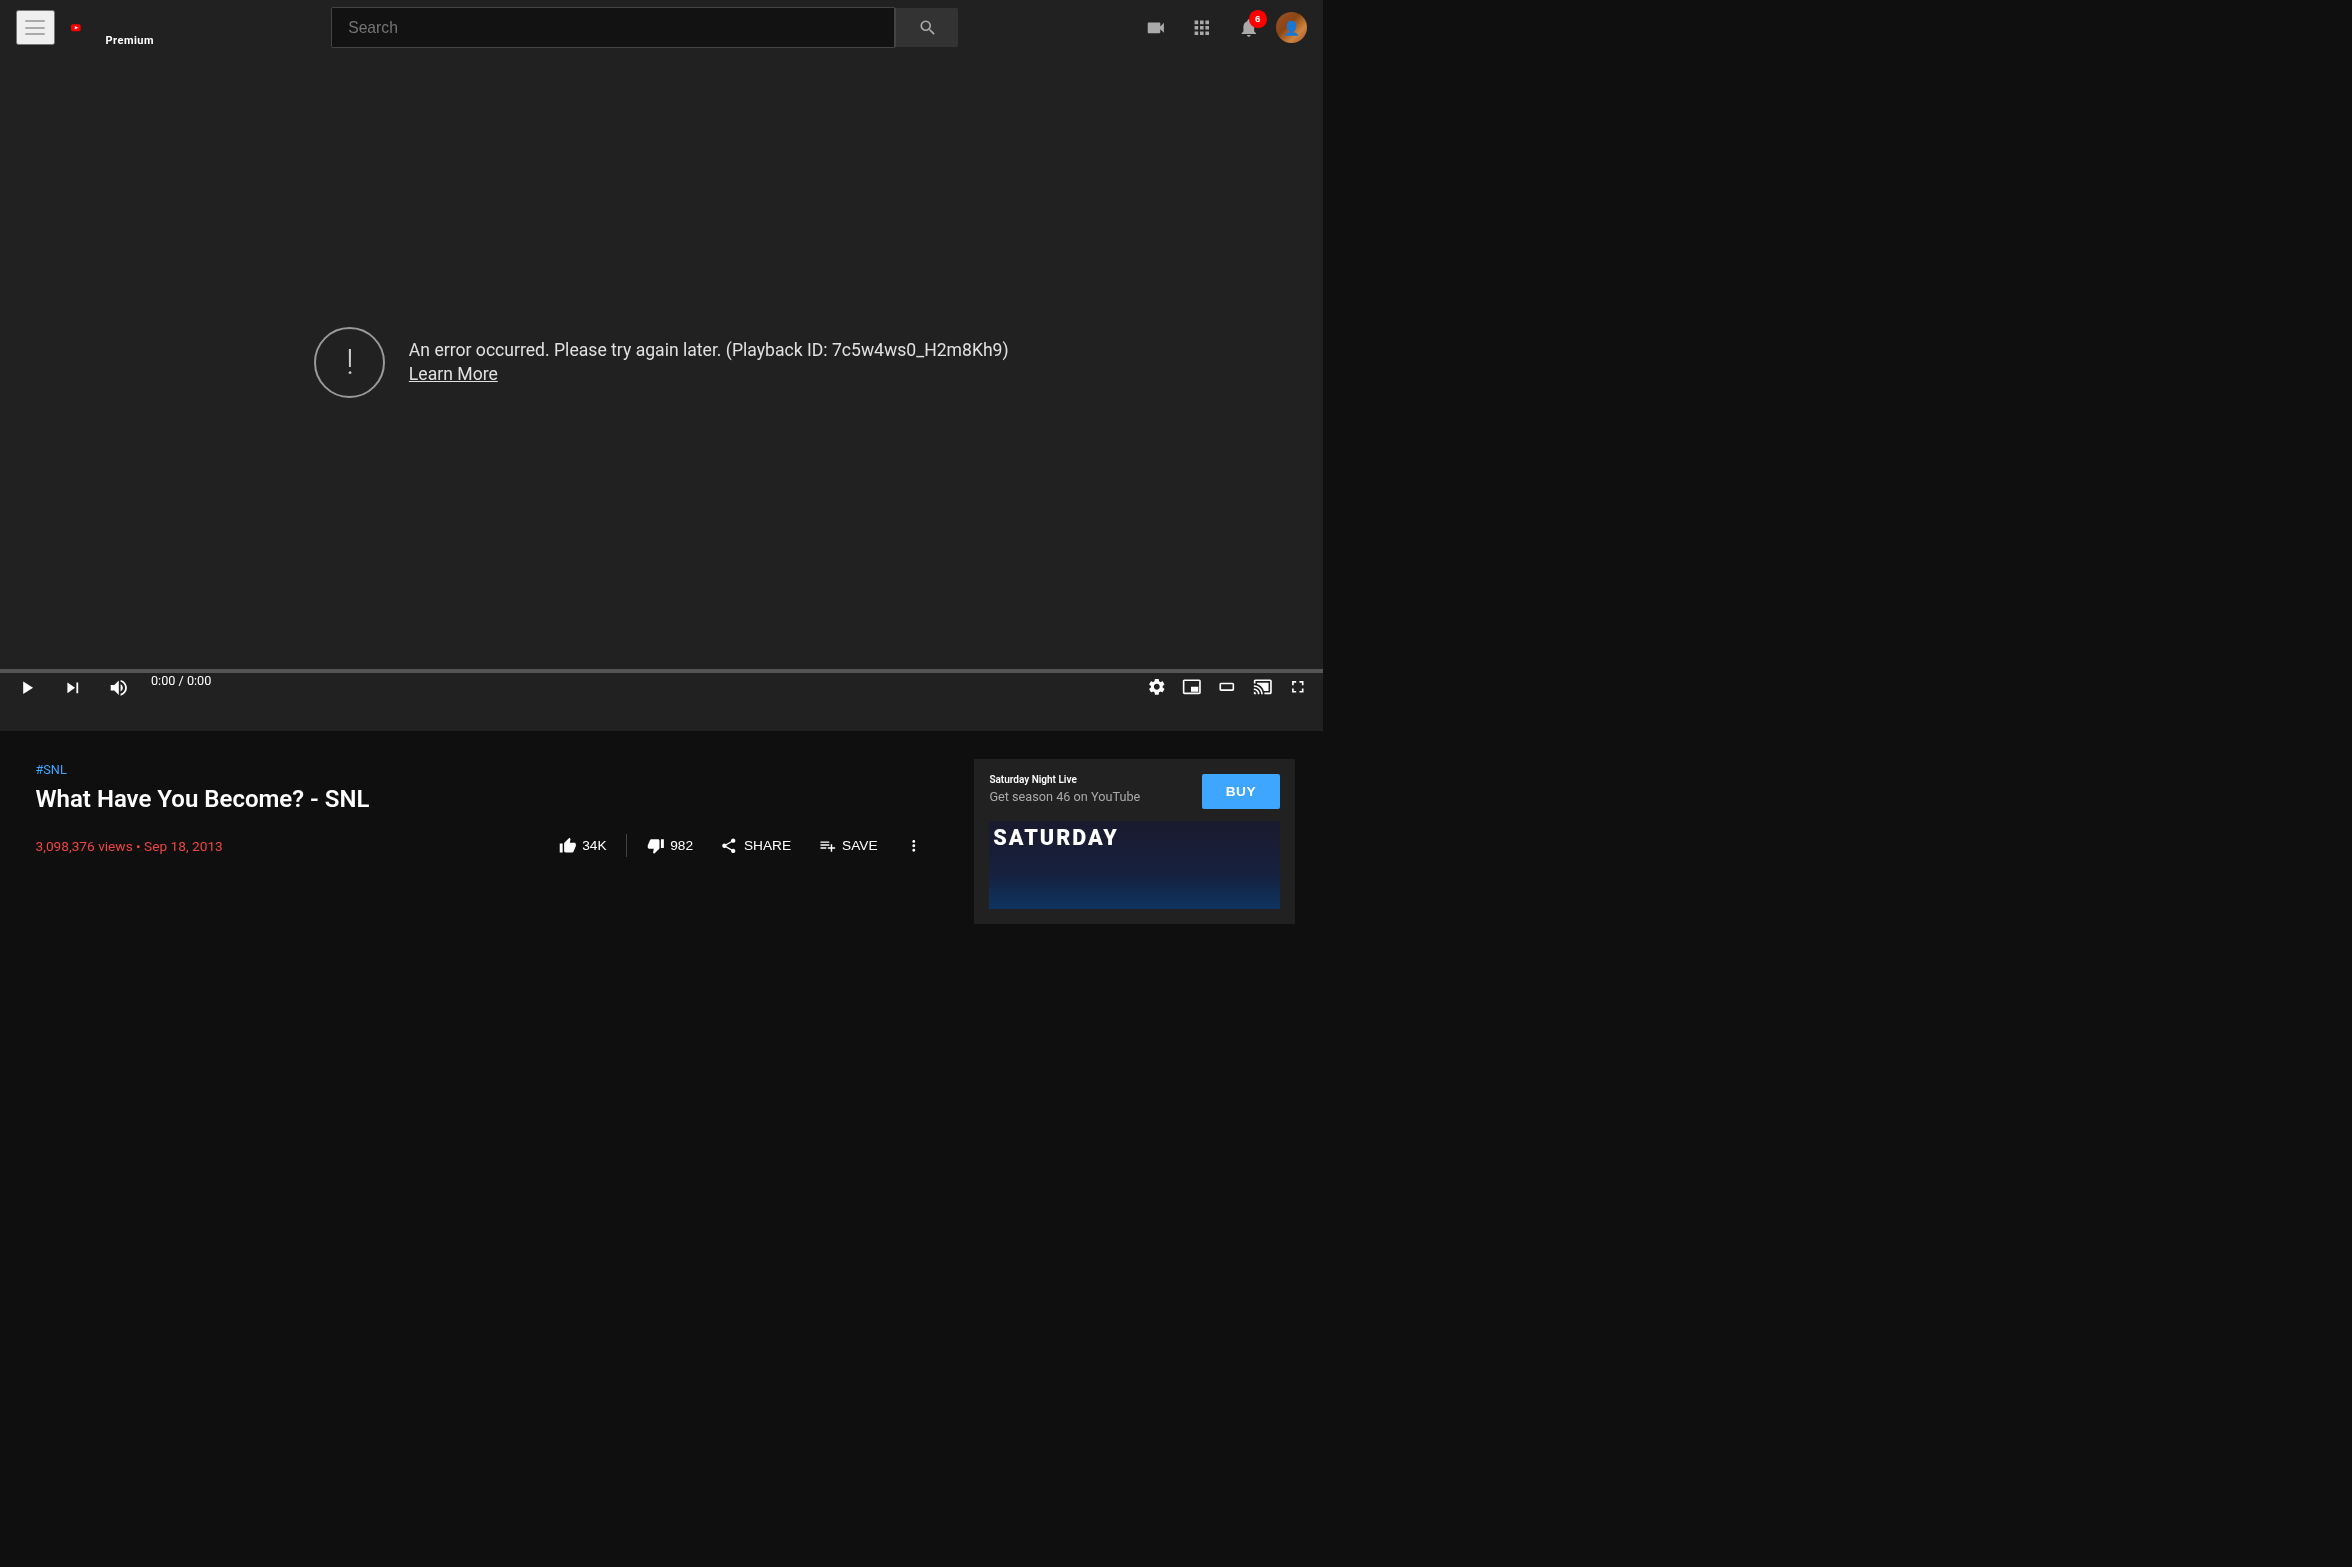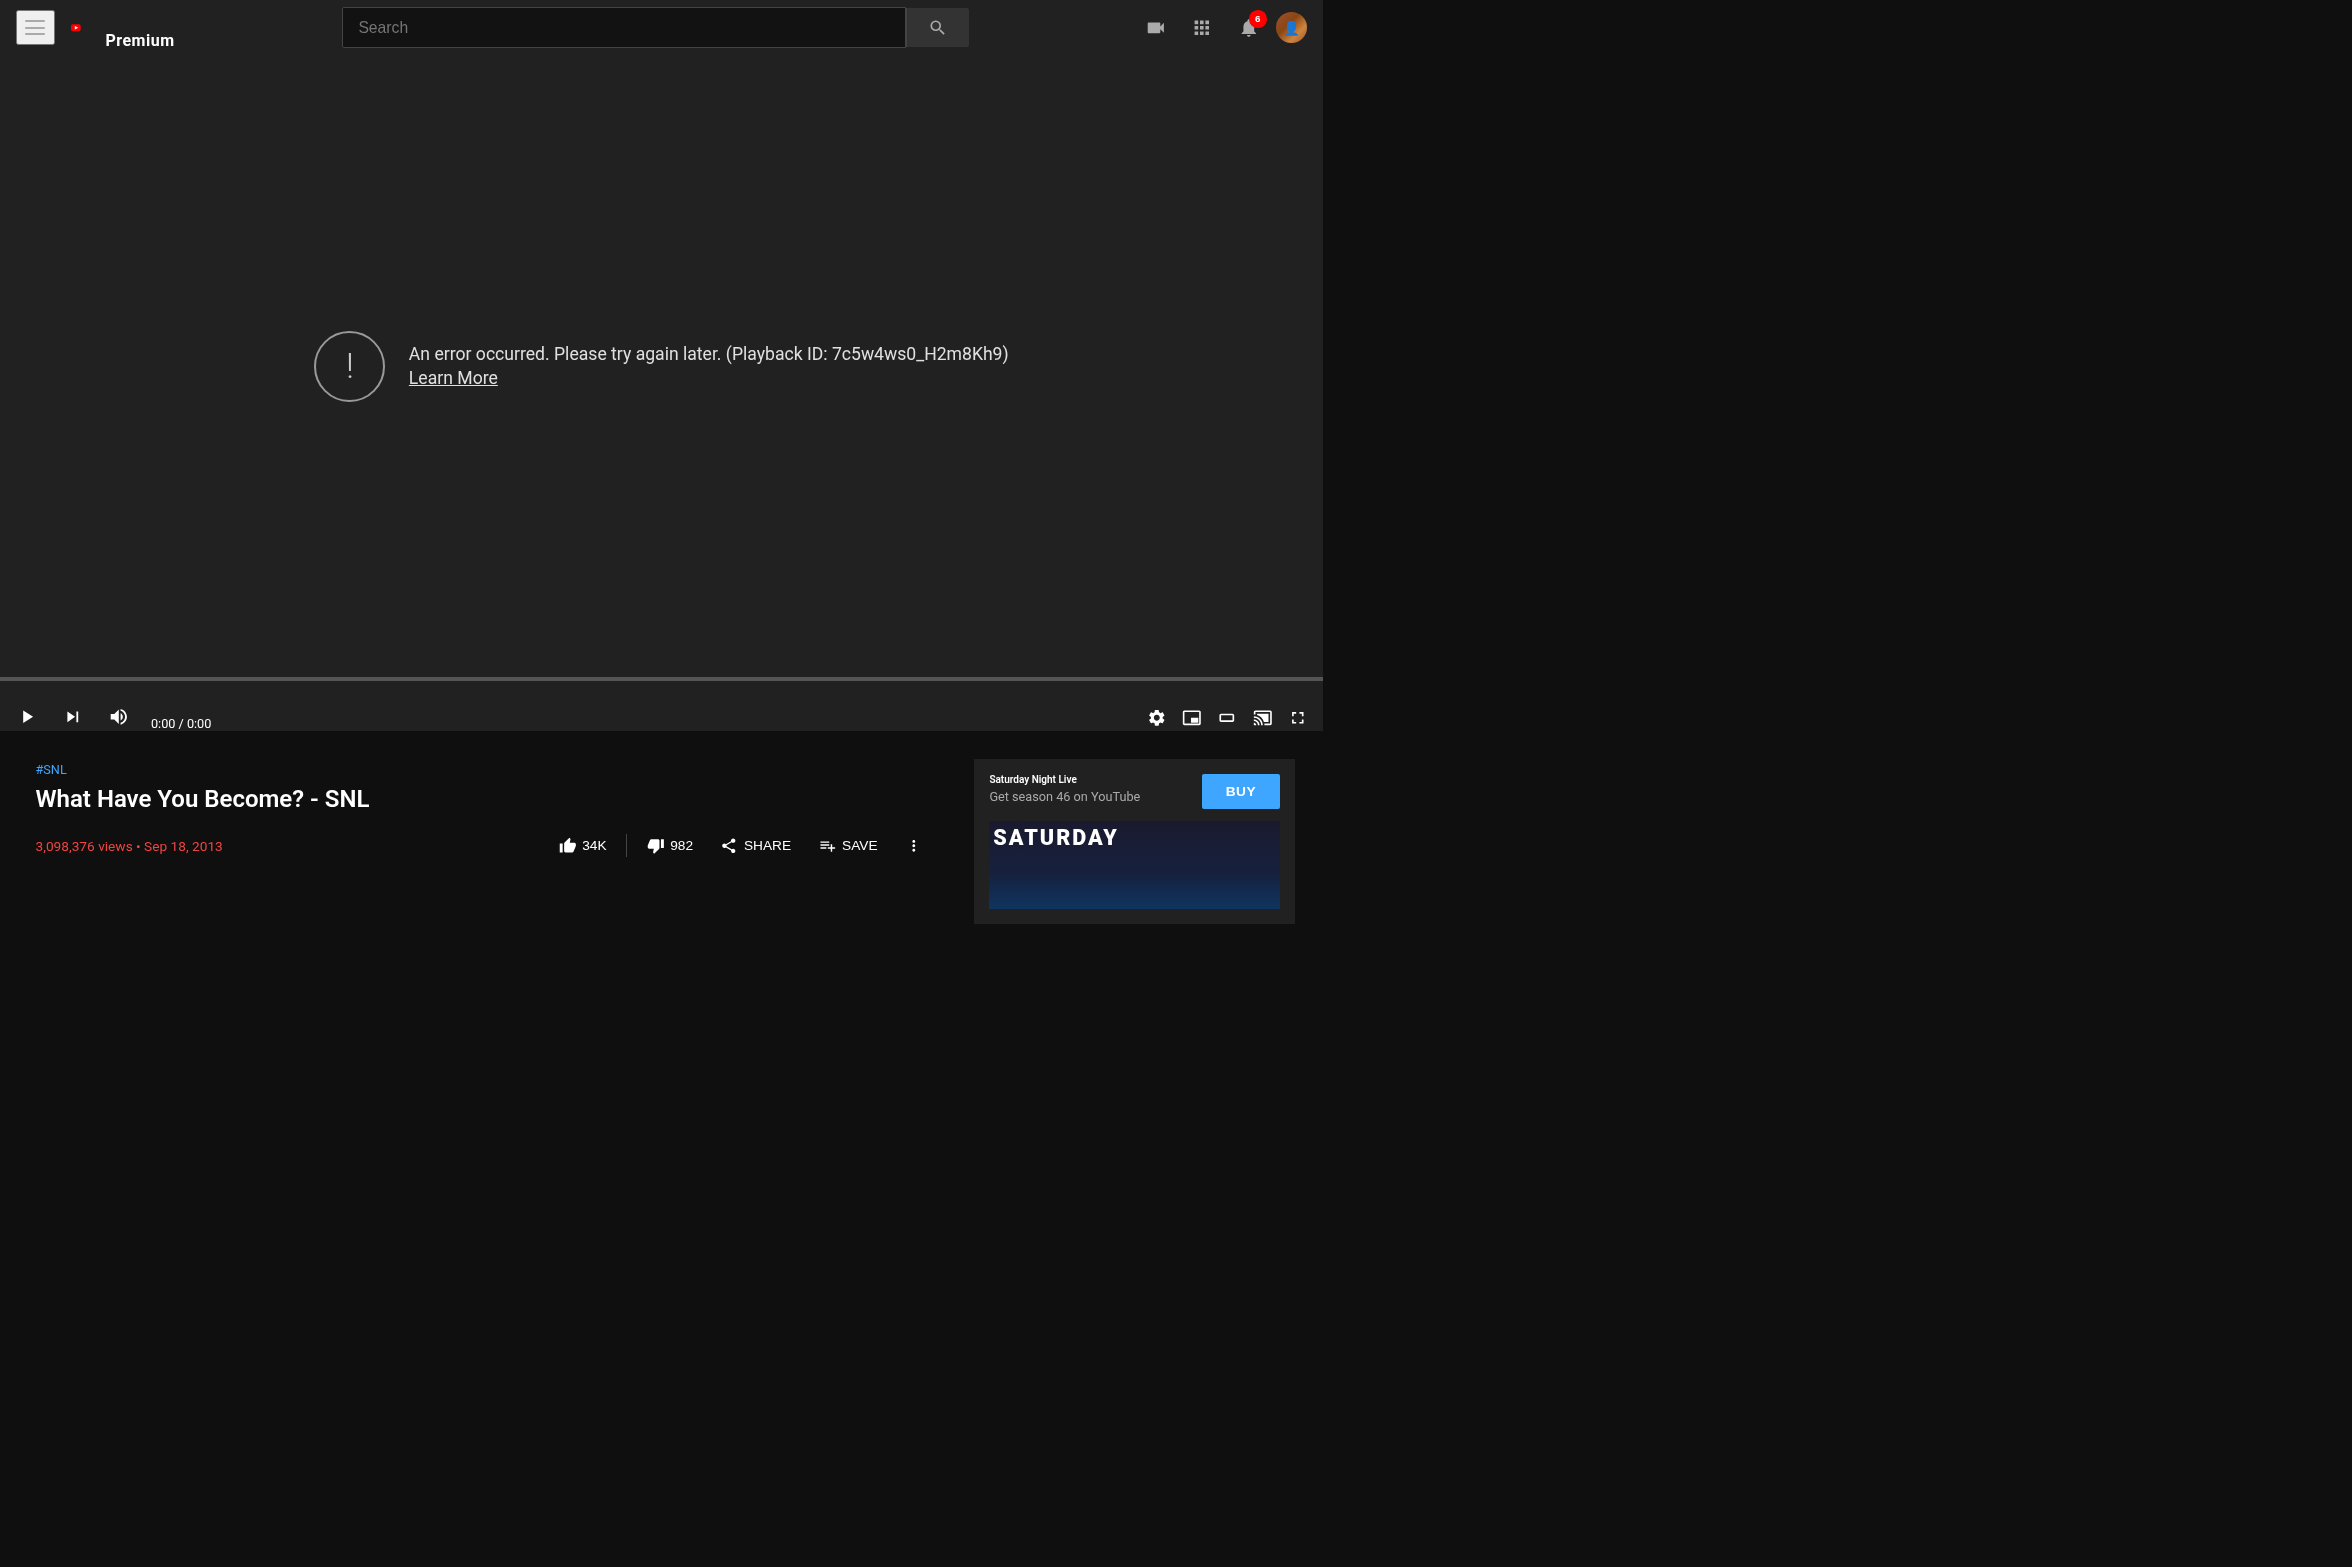--- a/index.html
+++ b/index.html
@@ -48,21 +48,21 @@
       display: flex;
       align-items: center;
       gap: 3.9px;
       cursor: pointer;
     }
     .yt-icon {
       width: 31px;
       height: 21.6px;
     }
     .premium-text {
-      font-size: 16px;
+      font-size: 11px;
       font-weight: 700;
       color: #fff;
       letter-spacing: 0.5px;
       margin-top: 25px;
     }
     .search-container {
       flex: 1;
       display: flex;
       align-items: center;
       max-width: 627px;
@@ -210,23 +210,23 @@
     .error-learn-more {
       font-size: 17.6px;
       color: #e0e0e0;
       cursor: pointer;
     }
 
     
     .player-controls {
       background: #212121;
       padding: 0 11.8px;
-      height: 50px;
-      display: flex;
-      align-items: flex-end;
+      height: 58px;
+      display: flex;
+      align-items: flex-start;
       gap: 17px;
     }
     .control-btn {
       background: none;
       border: none;
       cursor: pointer;
       color: #fff;
       display: flex;
       align-items: center;
       justify-content: center;

